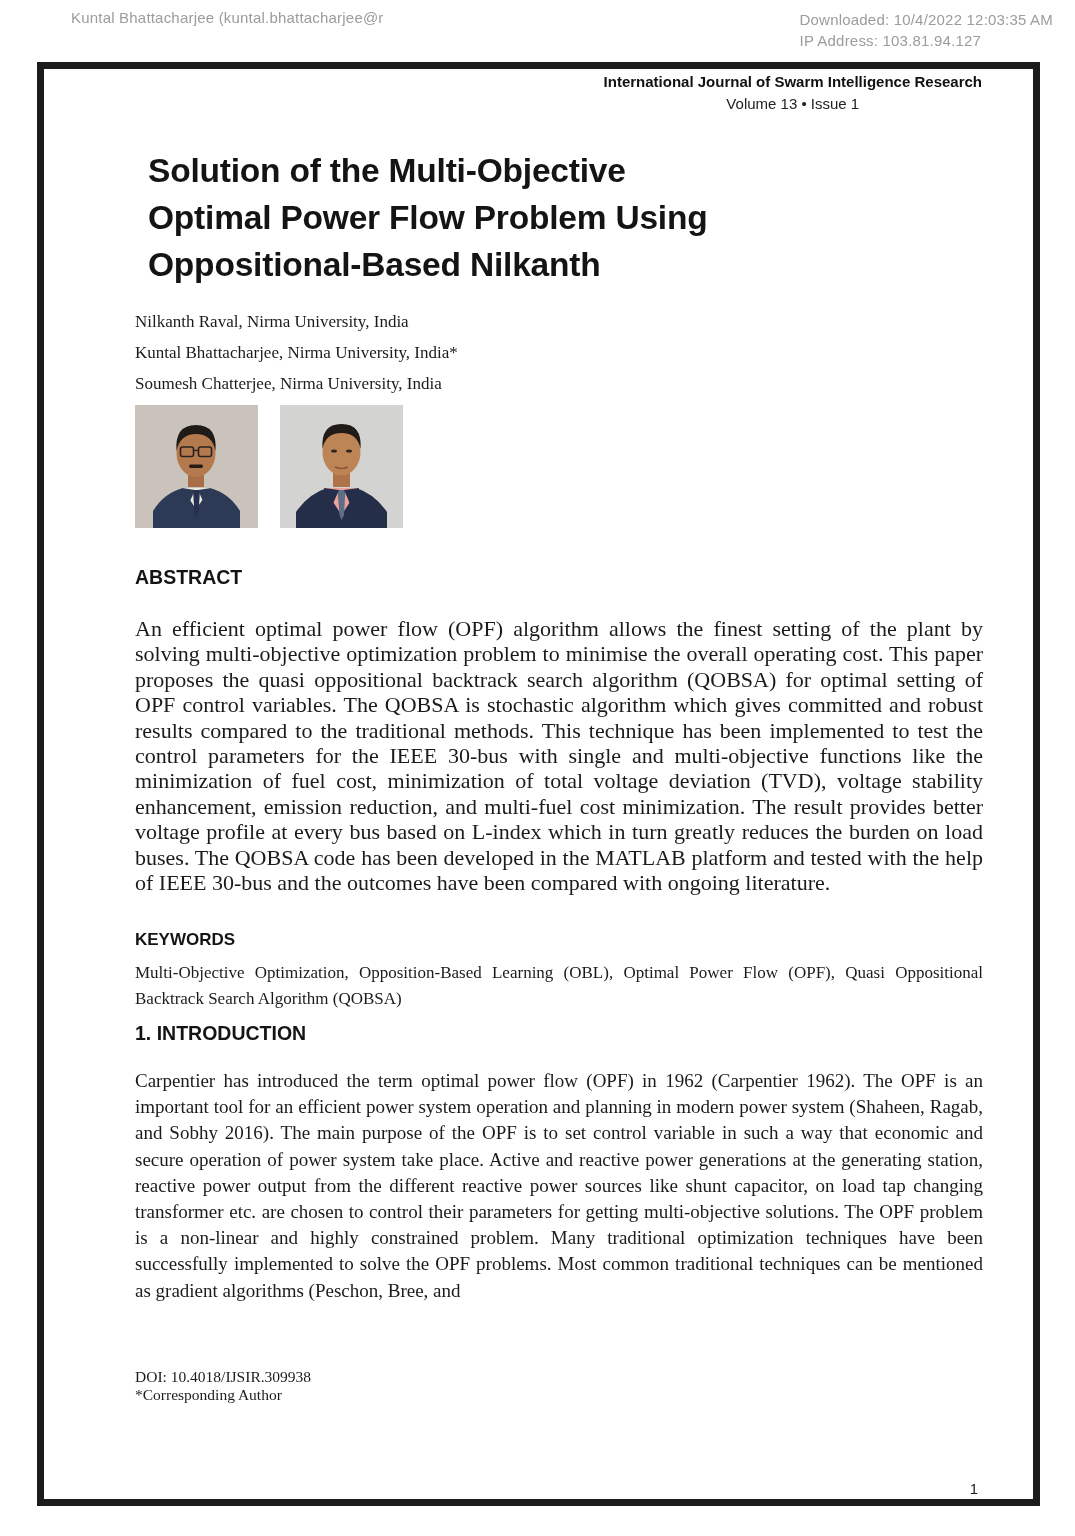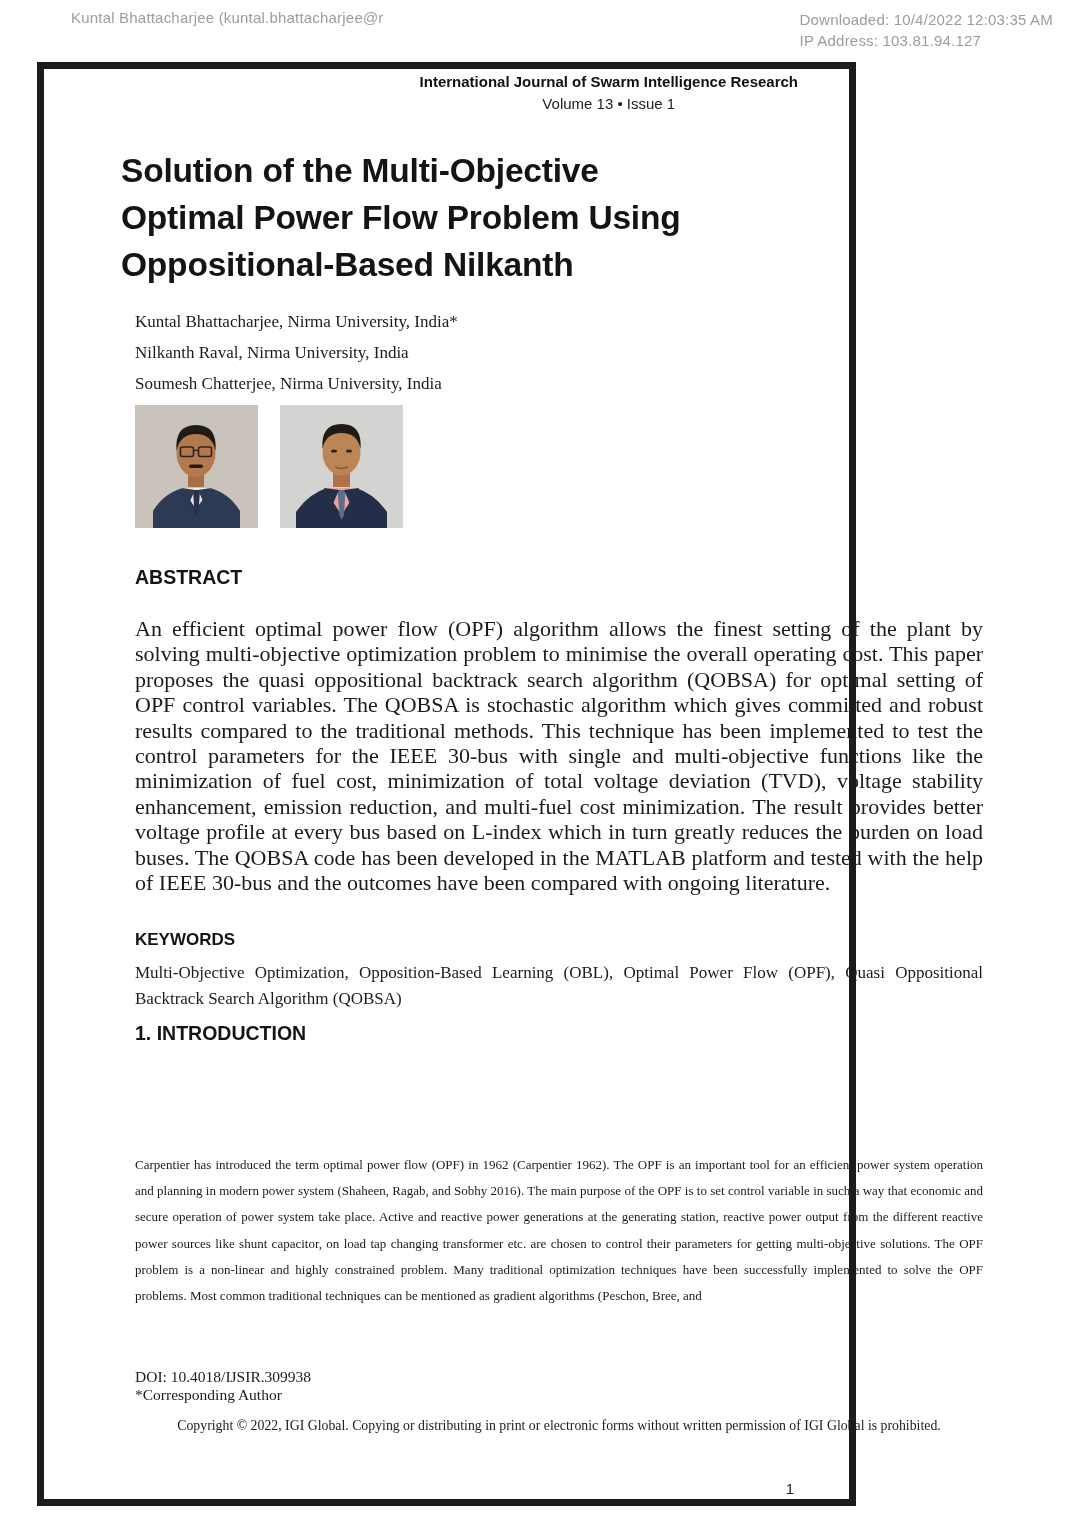--- a/index.html
+++ b/index.html
@@ -9,50 +9,50 @@
     font-family:"Liberation Sans", sans-serif; color:#1c1c1c;
   }
 
   
   .wm { position:absolute; color:#9c9c9c; font-size:15px; letter-spacing:.2px; }
   .wm-left  { left:25px; top:9px;margin-left:46px; }
   .wm-right { right:22px; top:9px; line-height:21px; }
 
   
   .frame {
-    position:absolute; left:37px; top:62px; width:819px; height:1444px;
+    position:absolute; left:37px; top:62px; width:1003px; height:1444px;
     border:7px solid #1c1c1c; background:#ffffff;
   }
   .frame > * { position:absolute; }
 
   
   .journal { right:51px; top:4px; text-align:right; }
   .journal .jname  { font-weight:bold; font-size:15px; color:#111; }
   .journal .jissue { font-size:15px; margin-top:5px; color:#222;text-align:center; }
 
   
-  .title { left:77px; top:78px; font-weight:bold; font-size:33.5px; line-height:47px; color:#141414; letter-spacing:-.2px; }
+  .title { left:104px; top:78px; font-weight:bold; font-size:33.5px; line-height:47px; color:#141414; letter-spacing:-.2px; }
   .authors { left:91px; top:237px; font-family:"Liberation Serif", serif; font-size:17px; line-height:31px; color:#1b1b1b; }
 
   
   .photos { left:91px; top:336px; display:flex; gap:22px; }
   .photo  { width:123px; height:123px; display:block; }
 
   
   .h-abstract { left:91px; top:497px;  font-weight:bold; font-size:19.5px; color:#141414; }
   .h-keywords { left:91px; top:861px;  font-weight:bold; font-size:17px;   color:#141414; }
   .h-intro    { left:91px; top:953px;  font-weight:bold; font-size:19.5px; color:#141414; }
 
   .body-text {
     left:91px; width:848px; font-family:"Liberation Serif", serif;
     text-align:justify; color:#1b1b1b;
   }
   .abstract-body { top:540px;  font-size:22px; line-height:25.4px;margin-top:7px; }
   .keywords-body { top:891px;  font-size:17px;   line-height:25.5px; }
-  .intro-body    { top:1083px; font-size:13px; line-height:26.2px; }
+  .intro-body    { top:999px; font-size:19px; line-height:26.2px; }
 
   
   .doi-row { left:91px; top:1299px; width:848px; display:flex; justify-content:space-between;
              font-family:"Liberation Serif", serif; font-size:15.5px; color:#1b1b1b;flex-direction:column; }
   .copyright { left:91px; top:1349px; width:848px; text-align:center;
                font-family:"Liberation Serif", serif; font-size:13.8px; color:#1b1b1b; }
   .pageno { right:55px; top:1411px; font-size:15px; color:#1b1b1b; }
 </style>
 </head>
 <body>
@@ -70,22 +70,22 @@
     <div class="jissue">Volume 13 • Issue 1</div>
   </div>
 
   <div class="title">
     <div>Solution of the Multi-Objective</div>
     <div>Optimal Power Flow Problem Using</div>
     <div>Oppositional-Based Nilkanth</div>
   </div>
 
   <div class="authors">
+    <div>Nilkanth Raval, Nirma University, India</div>
     <div>Kuntal Bhattacharjee, Nirma University, India*</div>
-    <div>Nilkanth Raval, Nirma University, India</div>
     <div>Soumesh Chatterjee, Nirma University, India</div>
   </div>
 
   <div class="photos">
     <svg class="photo" viewBox="0 0 123 123" aria-hidden="true">
       <rect width="123" height="123" fill="#cac3bc"></rect>
       <path d="M18 123 L18 106 Q29 88 48 83 L75 83 Q94 88 105 106 L105 123 Z" fill="#2d3a55"></path>
       <polygon points="47,83 76,83 61,104" fill="#ece9e3"></polygon>
       <polygon points="58,85 65,85 63.5,108 61,113 59.5,108" fill="#27304f"></polygon>
       <polygon points="47,83 60,85 51,105" fill="#2d3a55"></polygon>
@@ -120,16 +120,15 @@
   <div class="h-keywords">KEYWORDS</div>
   <div class="body-text keywords-body">Multi-Objective Optimization, Opposition-Based Learning (OBL), Optimal Power Flow (OPF), Quasi Oppositional Backtrack Search Algorithm (QOBSA)</div>
 
   <div class="h-intro">1. INTRODUCTION</div>
   <div class="body-text intro-body">Carpentier has introduced the term optimal power flow (OPF) in 1962 (Carpentier 1962). The OPF is an important tool for an efficient power system operation and planning in modern power system (Shaheen, Ragab, and Sobhy 2016). The main purpose of the OPF is to set control variable in such a way that economic and secure operation of power system take place. Active and reactive power generations at the generating station, reactive power output from the different reactive power sources like shunt capacitor, on load tap changing transformer etc. are chosen to control their parameters for getting multi-objective solutions. The OPF problem is a non-linear and highly constrained problem. Many traditional optimization techniques have been successfully implemented to solve the OPF problems. Most common traditional techniques can be mentioned as gradient algorithms (Peschon, Bree, and</div>
 
   <div class="doi-row">
     <span>DOI: 10.4018/IJSIR.309938</span>
     <span>*Corresponding Author</span>
   </div>
-  <div class="copyright">Copyright © 2022, IGI Global. Copying or distributing in print or electronic forms without written permission of IGI Global is prohibited.</div>
   <div class="pageno">1</div>
 
 </div>
 
 </body></html>

